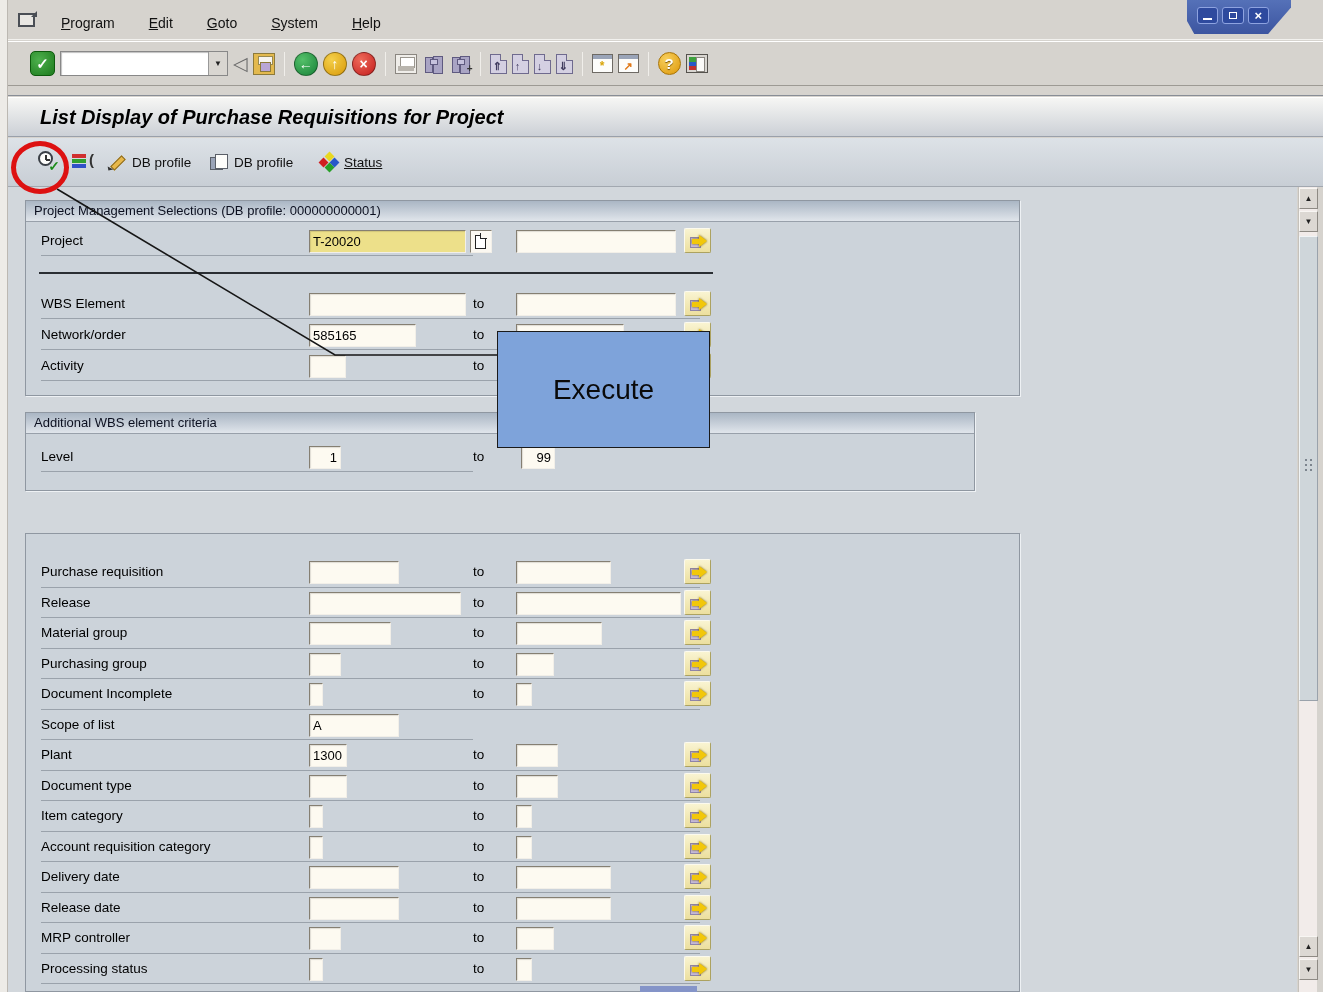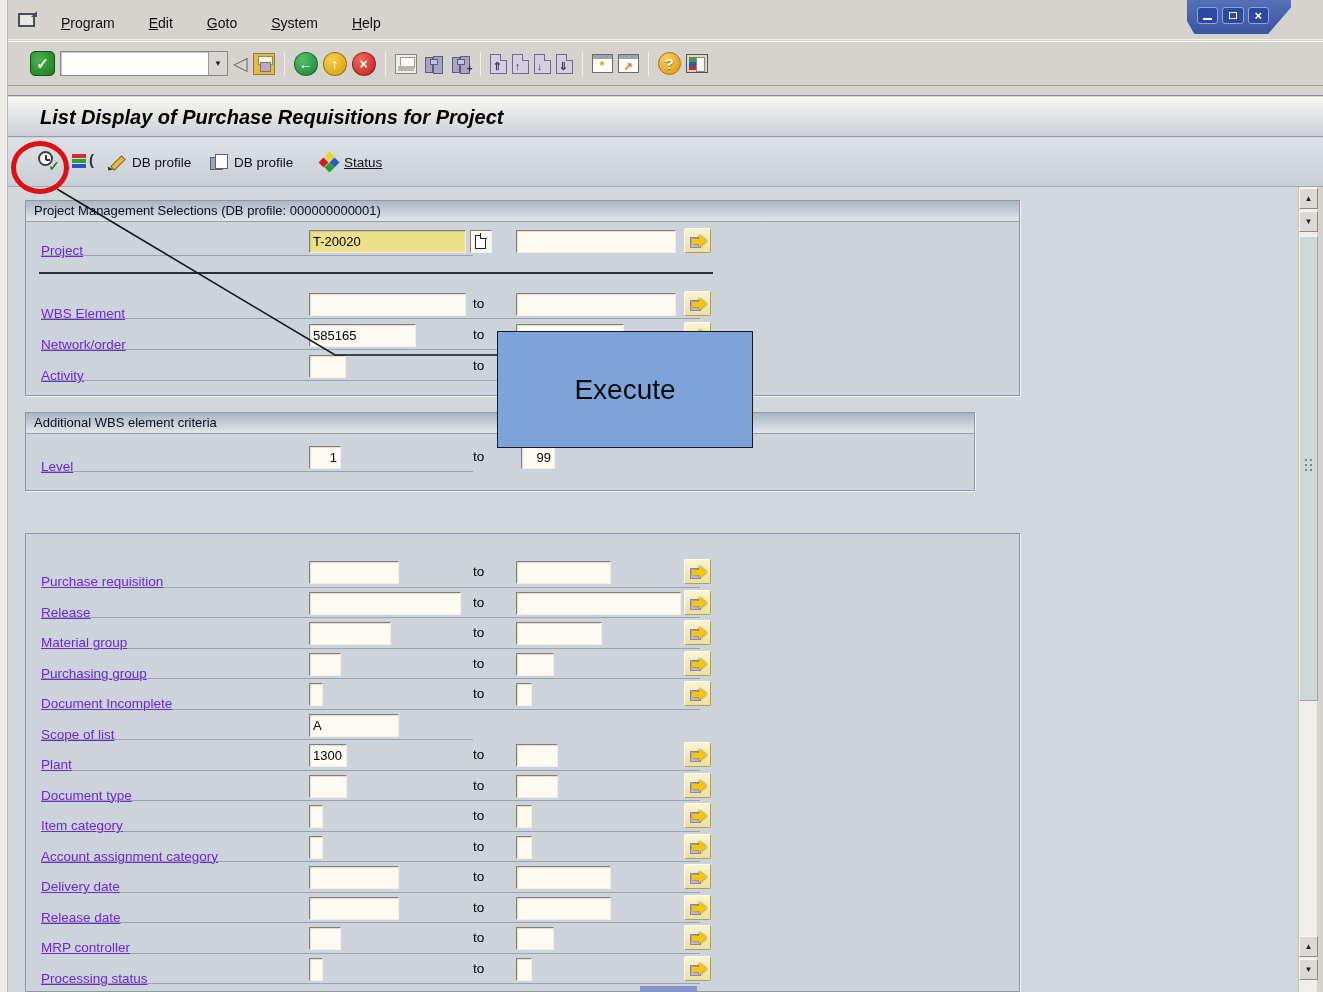--- a/index.html
+++ b/index.html
@@ -85,21 +85,21 @@
 
   
   .content { position:absolute; left:8px; top:187px; width:1289px; height:805px; background:#d2d7dc; }
 
   .groupbox { position:absolute; background:#ccd3da; border:1px solid #8f97a1; box-shadow:1px 1px 0 #eef1f4; }
   .gb-header { height:21px; background:linear-gradient(180deg,#aab6c4,#e0e5eb); border-bottom:1px solid #98a0aa; font-size:13px; color:#0c1020; padding-left:8px; line-height:20px; }
   .row { position:absolute; left:0; right:0; height:30px; }
   .row::before { content:""; position:absolute; left:15px; width:432px; bottom:1px; border-bottom:1px solid #9aa2ab; }
   .row::after { content:""; position:absolute; left:447px; width:227px; bottom:1px; border-bottom:1px solid #9aa2ab; }
   .row.no-right::after { display:none; }
-  .lbl { position:absolute; left:15px; top:16px; font-size:13.5px; color:#6d28d9; white-space:nowrap;text-decoration:underline; }
+  .lbl { position:absolute; left:15px; top:6px; font-size:13.5px; color:#000000; white-space:nowrap; }
   .fld { position:absolute; left:283px; top:3px; height:23px; background:#fdfaf1; border:1px solid #857f72; border-bottom-color:#f2efe8; border-right-color:#f2efe8; box-shadow:inset 1px 1px 1px rgba(0,0,0,.12); font-size:13px; color:#000; padding:3px 3px 0 3px; white-space:nowrap; overflow:hidden; }
   .fld2 { left:490px; }
   .fld.ta-r { text-align:right; }
   .to { position:absolute; left:447px; top:6px; font-size:13.5px; color:#000; }
   .msel { position:absolute; left:658px; top:1px; width:27px; height:25px; background:linear-gradient(180deg,#f9f4d2,#ecdf9e); border:1px solid #aca260; border-top-color:#fcfaee; border-left-color:#fcfaee; border-radius:2px; }
   .msel::before { content:""; position:absolute; left:5px; bottom:4px; width:9px; height:9px; background:#c3b8d8; border:1px solid #8f84a8; }
   .msel-arrow { position:absolute; right:3px; top:6px; width:15px; height:12px; filter:drop-shadow(0 0 1px #7a6000); }
   .msel-arrow::before { content:""; position:absolute; left:0; top:4px; width:7px; height:5px; background:#f2c70a; }
   .msel-arrow::after { content:""; position:absolute; right:0; top:0; width:0; height:0; border-left:8px solid #f2c70a; border-top:6px solid transparent; border-bottom:6px solid transparent; }
   .copy-btn { position:absolute; left:444px; top:3px; width:22px; height:23px; background:#fbf8f1; border:1px solid #857f72; border-bottom-color:#f2efe8; border-right-color:#f2efe8; }
@@ -120,21 +120,21 @@
   
   .vscroll { position:absolute; left:1298px; top:187px; width:19px; height:805px; background:#f2ecea; border-left:1px solid #c5c1bb; }
   .sb-btn { position:absolute; left:0; width:19px; height:21px; background:#dcd8d3; border:1px solid #8e8a84; border-top-color:#f8f6f3; border-left-color:#f8f6f3; text-align:center; font-size:8px; line-height:20px; color:#222; }
   .sb-thumb { position:absolute; left:0; top:49px; width:19px; height:465px; background:#cfd6da; border:1px solid #9aa2ab; border-top-color:#f0f4f6; border-left-color:#f0f4f6; }
   .sb-grip { position:absolute; left:5px; top:222px; width:2px; height:2px; background:#7d858e; box-shadow:5px 0 0 #7d858e, 0 5px 0 #7d858e, 5px 5px 0 #7d858e, 0 10px 0 #7d858e, 5px 10px 0 #7d858e; }
   .right-strip { position:absolute; left:1318px; top:187px; width:5px; height:805px; background:#d6d3ce; }
   .hscroll-hint { position:absolute; left:640px; top:986px; width:57px; height:6px; background:#8494c8; }
 
   
   .callout-svg { position:absolute; left:0; top:0; width:1323px; height:992px; pointer-events:none; z-index:5; }
-  .exec-tooltip { position:absolute; left:497px; top:331px; width:256px; height:117px; background:#7ea3da; border:1px solid #1a1a1a; z-index:6; display:flex; align-items:center; justify-content:center; font-size:28px; color:#0a0a0a; }
+  .exec-tooltip { position:absolute; left:497px; top:331px; width:213px; height:117px; background:#7ea3da; border:1px solid #1a1a1a; z-index:6; display:flex; align-items:center; justify-content:center; font-size:28px; color:#0a0a0a; }
   .red-circle { position:absolute; left:11px; top:141px; width:58px; height:53px; border:5px solid #dd1111; border-radius:50%; z-index:7; pointer-events:none; }
 </style>
 </head>
 <body>
 
 <div class="screen">
   <div class="left-strip"></div>
 
   <div class="menubar">
     <div class="sap-logo"></div>
@@ -382,21 +382,21 @@
           <span class="lbl">Item category</span>
           <span class="fld" style="width:14px;"></span>
           <span class="to">to</span>
           <span class="fld fld2" style="width:16px;"></span>
           <button class="msel">
               <span class="msel-arrow"></span>
             </button>
         </div>
 
         <div class="row">
-          <span class="lbl">Account assignment category</span>
+          <span class="lbl">Account requisition category</span>
           <span class="fld" style="width:14px;"></span>
           <span class="to">to</span>
           <span class="fld fld2" style="width:16px;"></span>
           <button class="msel">
               <span class="msel-arrow"></span>
             </button>
         </div>
 
         <div class="row">
           <span class="lbl">Delivery date</span>

